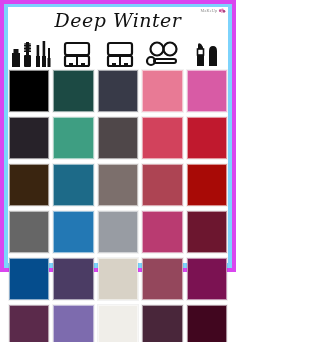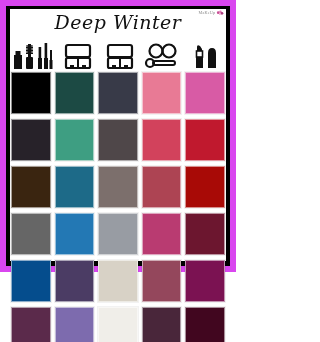--- a/index.html
+++ b/index.html
@@ -4,22 +4,22 @@
 <style>
   html,body{margin:0;padding:0;background:#ffffff;}
   body{
     width:236px;height:342px;overflow:hidden;
     font-family:"Liberation Sans", sans-serif;
   }
   .card{
     position:relative;
     width:236px;height:272px;
     box-sizing:border-box;
-    background:#000000;
-    border:6px solid #d946ef;
+    background:#7dd3fc;
+    border:4px solid #d946ef;
   }
   .inner{
     position:absolute;
     left:4px; top:3px; right:4px; bottom:5px;
     background:#ffffff;
   }
   
   .header{
     position:relative;
     height:30px;

